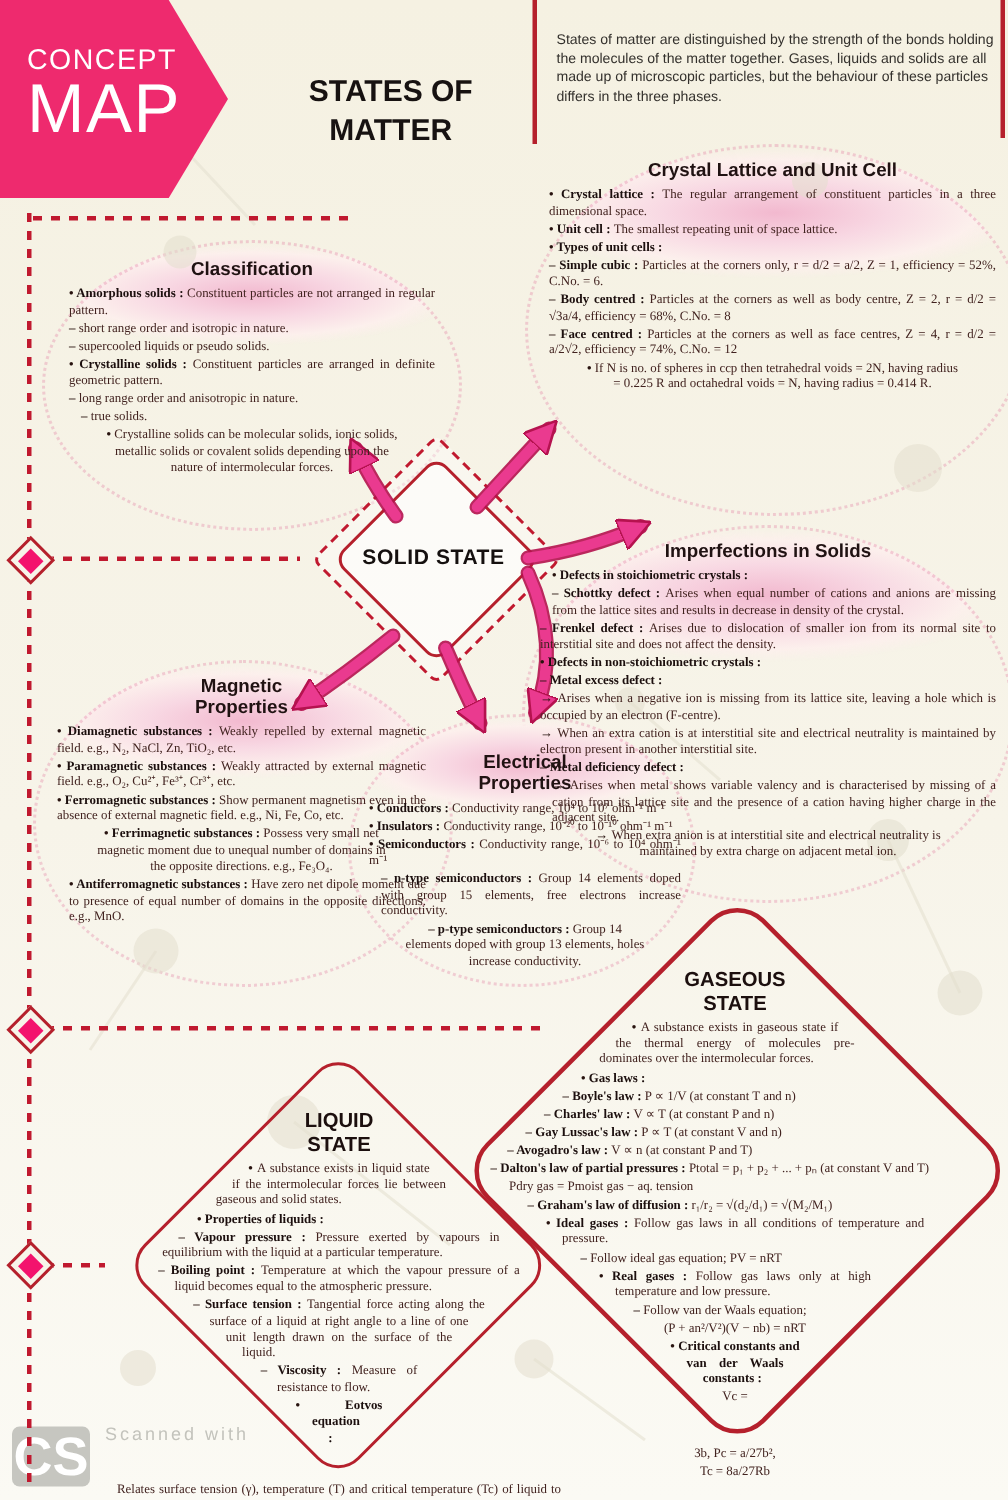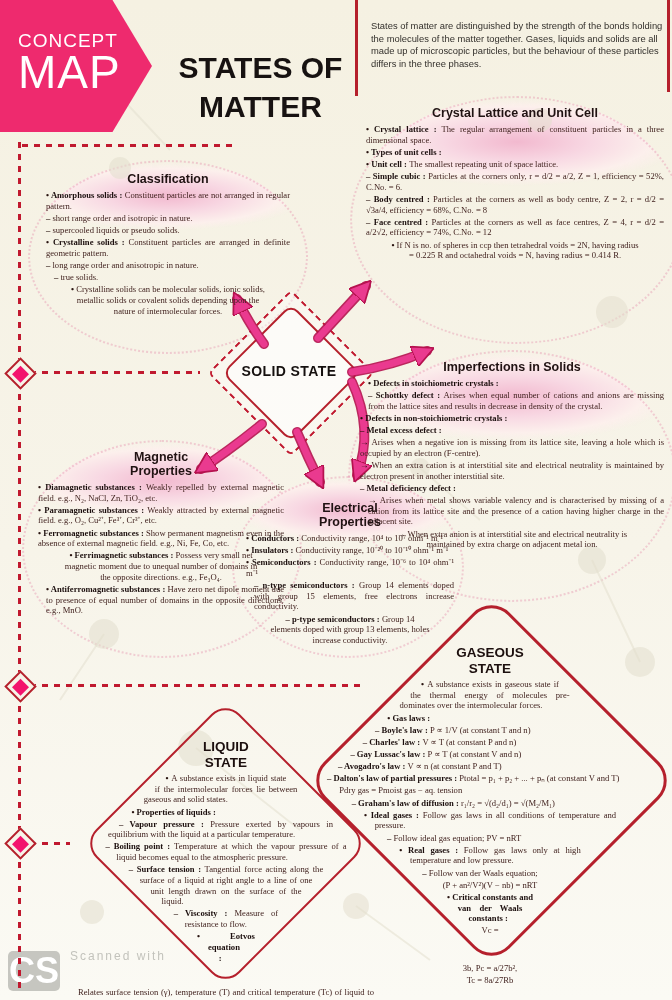--- a/index.html
+++ b/index.html
@@ -47,21 +47,21 @@
   .node .outer{width:19px;height:19px;border:2px solid #b5202c;transform:rotate(45deg);
     display:flex;align-items:center;justify-content:center;background:#f7f4e9;}
   .node .inner{width:12px;height:12px;background:#f3136d;}
   
   .banner{position:absolute;left:0;top:0;width:152px;height:132px;background:#ee2a6e;
     clip-path:polygon(0 0,74% 0,100% 50%,74% 100%,0 100%);color:#fff;z-index:7;
     font-family:"Liberation Sans",sans-serif;}
   .logo1{margin:30px 0 0 18px;font-size:19px;letter-spacing:1px;}
   .logo2{margin:-3px 0 0 18px;font-size:46px;letter-spacing:1px;line-height:1;}
   .main-title{position:absolute;left:163px;top:48px;width:195px;text-align:center;z-index:7;
-    font-family:"Liberation Sans",sans-serif;font-weight:bold;font-size:30px;line-height:1.3;color:#171211;}
+    font-family:"Liberation Sans",sans-serif;font-weight:bold;font-size:20px;line-height:1.3;color:#171211;}
   .tdivider{position:absolute;left:355px;top:0;width:3px;height:96px;background:#b5202c;z-index:7;}
   .rdivider{position:absolute;left:667px;top:0;width:3px;height:92px;background:#b5202c;z-index:7;}
   .intro{position:absolute;left:371px;top:20px;width:292px;z-index:7;
     font-family:"Liberation Sans",sans-serif;font-size:9.4px;line-height:1.33;color:#33302c;}
   
   .wm-box{position:absolute;left:8px;top:951px;width:52px;height:40px;background:#c6c6c0;border-radius:5px;
     color:#fff;font-family:"Liberation Sans",sans-serif;font-weight:bold;font-size:36px;line-height:40px;
     text-align:center;z-index:2;}
   .wm-text{position:absolute;left:70px;top:948px;z-index:2;font-family:"Liberation Sans",sans-serif;
     font-size:12px;line-height:1.4;color:#c3c3bc;letter-spacing:2px;}
@@ -166,22 +166,22 @@
   </div>
   <div class="main-title">STATES OF MATTER</div>
   <div class="tdivider"></div>
   <div class="rdivider"></div>
   <div class="intro">States of matter are distinguished by the strength of the bonds holding the molecules of the matter together. Gases, liquids and solids are all made up of microscopic particles, but the behaviour of these particles differs in the three phases.</div>
 
   <div class="sec" style="left:366px;top:106px;width:298px;">
     <div class="sec-title" style="width:175px;">Crystal Lattice and Unit Cell</div>
     <div>
         <div class="line"><span class="mk">• </span><b>Crystal lattice : </b>The regular arrangement of constituent particles in a three dimensional space.</div>
+        <div class="line"><span class="mk">• </span><b>Unit cell : </b>The smallest repeating unit of space lattice.</div>
         <div class="line"><span class="mk">• </span><b>Types of unit cells :</b></div>
-        <div class="line"><span class="mk">• </span><b>Unit cell : </b>The smallest repeating unit of space lattice.</div>
         <div class="line"><span class="mk">– </span><b>Simple cubic : </b>Particles at the corners only, r = d/2 = a/2, Z = 1, efficiency = 52%, C.No. = 6.</div>
         <div class="line"><span class="mk">– </span><b>Body centred : </b>Particles at the corners as well as body centre, Z = 2, r = d/2 = √3a/4, efficiency = 68%, C.No. = 8</div>
         <div class="line"><span class="mk">– </span><b>Face centred : </b>Particles at the corners as well as face centres, Z = 4, r = d/2 = a/2√2, efficiency = 74%, C.No. = 12</div>
         <div class="line tri"><span class="mk">• </span>If N is no. of spheres in ccp then tetrahedral voids = 2N, having radius = 0.225 R and octahedral voids = N, having radius = 0.414 R.</div>
       </div>
   </div>
 
   <div class="sec" style="left:46px;top:172px;width:244px;">
     <div class="sec-title">Classification</div>
     <div>
@@ -193,20 +193,21 @@
         <div class="line i1"><span class="mk">– </span>true solids.</div>
         <div class="line tri"><span class="mk">• </span>Crystalline solids can be molecular solids, ionic solids, metallic solids or covalent solids depending upon the nature of intermolecular forces.</div>
       </div>
   </div>
 
   <div class="sec" style="left:360px;top:360px;width:304px;">
     <div class="sec-title">Imperfections in Solids</div>
     <div>
         <div class="line i1"><span class="mk">• </span><b>Defects in stoichiometric crystals :</b></div>
         <div class="line i1"><span class="mk">– </span><b>Schottky defect : </b>Arises when equal number of cations and anions are missing from the lattice sites and results in decrease in density of the crystal.</div>
+        <div class="line"><span class="mk">– </span><b>Frenkel defect : </b>Arises due to dislocation of smaller ion from its normal site to interstitial site and does not affect the density.</div>
         <div class="line"><span class="mk">• </span><b>Defects in non-stoichiometric crystals :</b></div>
         <div class="line"><span class="mk">– </span><b>Metal excess defect :</b></div>
         <div class="line"><span class="mk">→ </span>Arises when a negative ion is missing from its lattice site, leaving a hole which is occupied by an electron (F-centre).</div>
         <div class="line"><span class="mk">→ </span>When an extra cation is at interstitial site and electrical neutrality is maintained by electron present in another interstitial site.</div>
         <div class="line"><span class="mk">– </span><b>Metal deficiency defect :</b></div>
         <div class="line i1"><span class="mk">→ </span>Arises when metal shows variable valency and is characterised by missing of a cation from its lattice site and the presence of a cation having higher charge in the adjacent site.</div>
         <div class="line tri"><span class="mk">→ </span>When extra anion is at interstitial site and electrical neutrality is maintained by extra charge on adjacent metal ion.</div>
       </div>
   </div>
 

